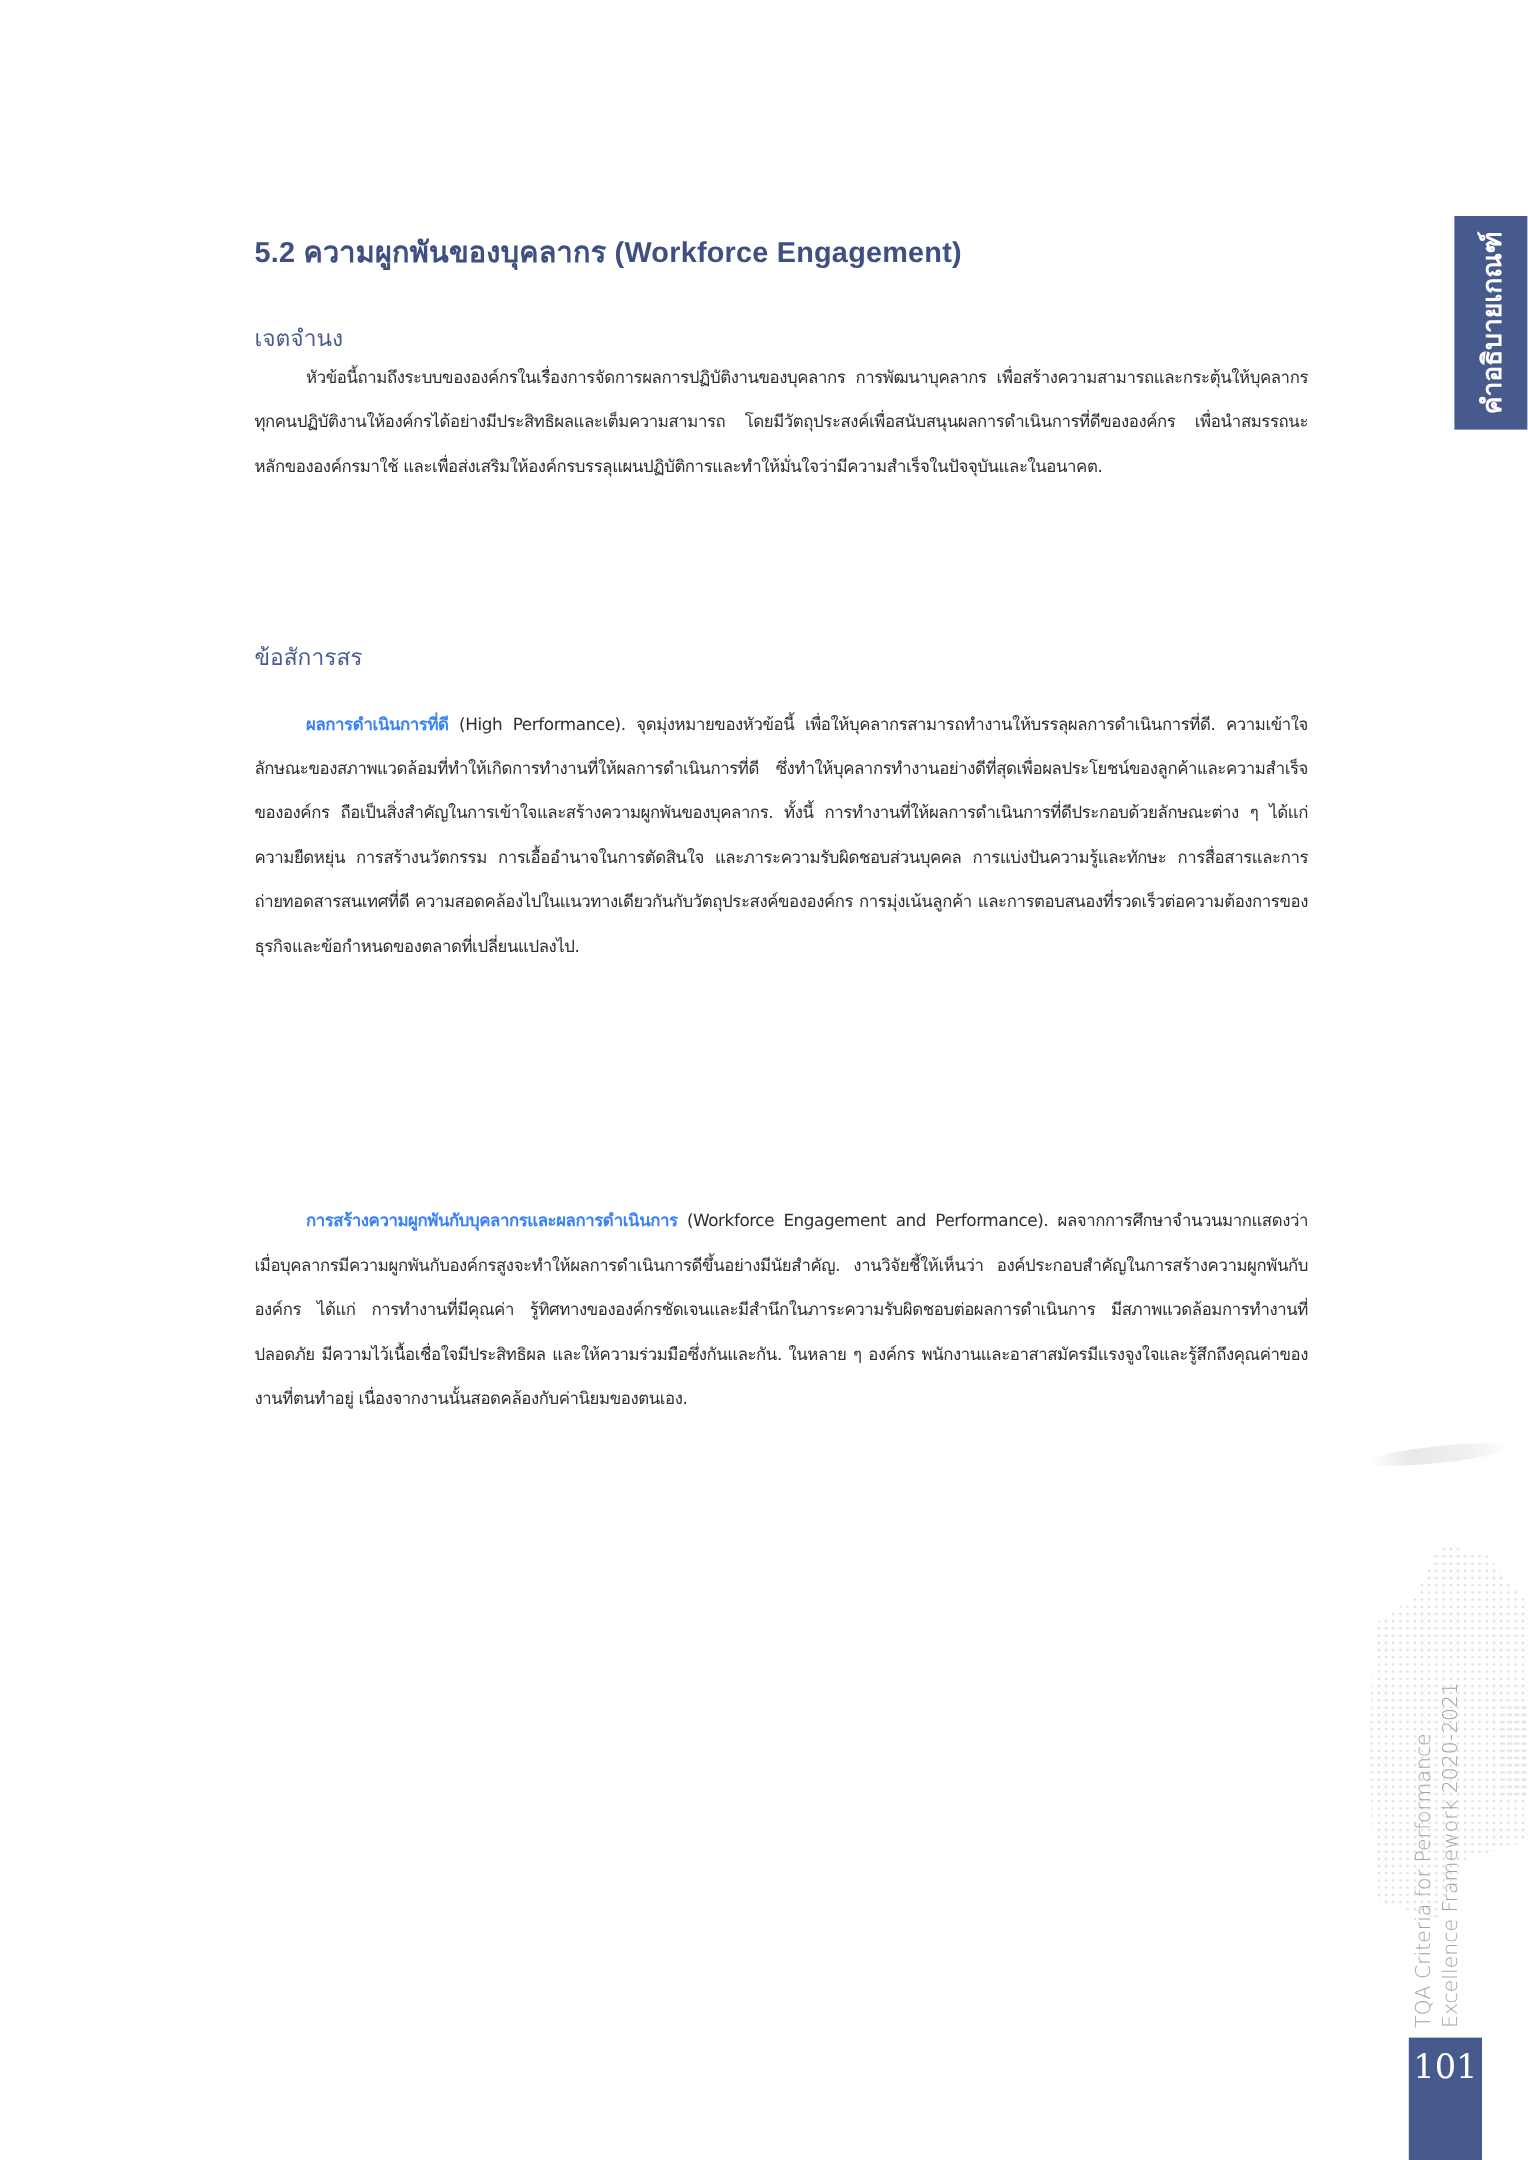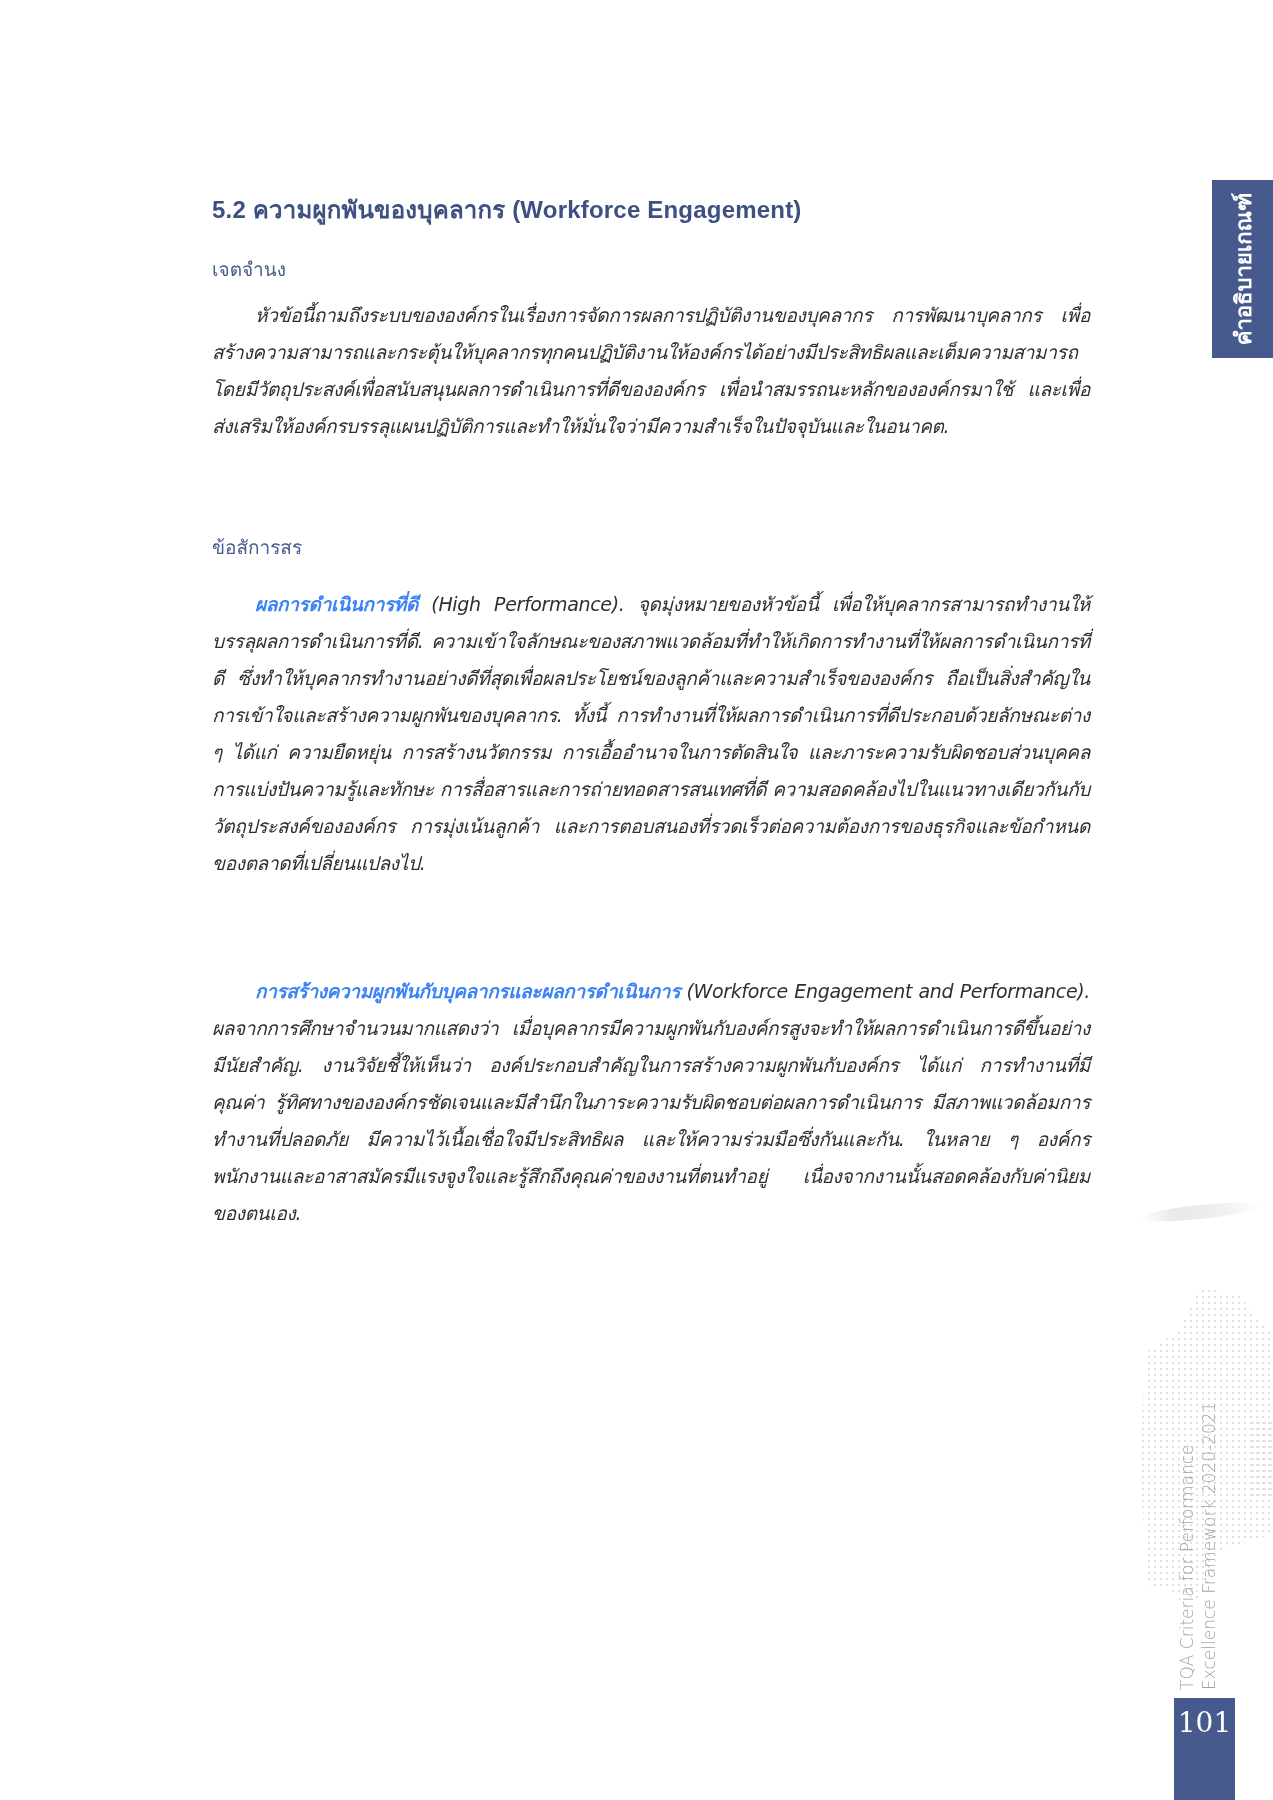--- a/index.html
+++ b/index.html
@@ -6,29 +6,29 @@
   body { width: 1273px; height: 1800px; position: relative; overflow: hidden;
          font-family: "DejaVu Sans", "Liberation Sans", sans-serif; color: #2b2b2b; }
   .page { position: absolute; left: 0; top: 0; width: 1273px; height: 1660px; }
 
   .section-title { position: absolute; left: 212px; top: 190px;
     font-family: "Liberation Sans", "DejaVu Sans", sans-serif; font-weight: bold;
     font-size: 24px; color: #3e4f82; letter-spacing: 0.2px; white-space: nowrap; }
 
   .subhead { position: absolute; left: 212px; font-size: 19px; color: #4a5c8e;
     font-family: "DejaVu Sans", sans-serif; }
-  .subhead.purpose { top: 254px; text-align: right; }
+  .subhead.purpose { top: 266px; text-align: right; }
   .subhead.notes { top: 532px; }
 
-  .para { position: absolute; left: 212px; width: 878px; font-size: 19px;
+  .para { position: absolute; left: 212px; width: 878px; font-size: 14px;
     line-height: 37px; text-align: justify; text-indent: 43px; color: #2f2f2f;
-    font-family: "DejaVu Sans", sans-serif; letter-spacing: -0.35px; font-style: italic; }
+    font-family: "DejaVu Sans", sans-serif; letter-spacing: -0.35px; }
   .para.p1 { top: 297px; }
   .para.p2 { top: 586px; }
-  .para.p3 { top: 973px; }
+  .para.p3 { top: 1000px; }
   .para .lead { font-weight: bold; color: #3b82f6; }
   .para .en { font-family: "DejaVu Sans", sans-serif; }
 
   .side-tab { position: absolute; left: 1212px; top: 180px; width: 61px; height: 178px;
     background: #475a8e; }
   .side-tab-text { position: absolute; left: 50%; top: 50%;
     transform: translate(-50%, -50%) rotate(-90deg); white-space: nowrap;
     color: #ffffff; font-weight: bold; font-size: 22px;
     font-family: "DejaVu Sans", sans-serif; }
 

